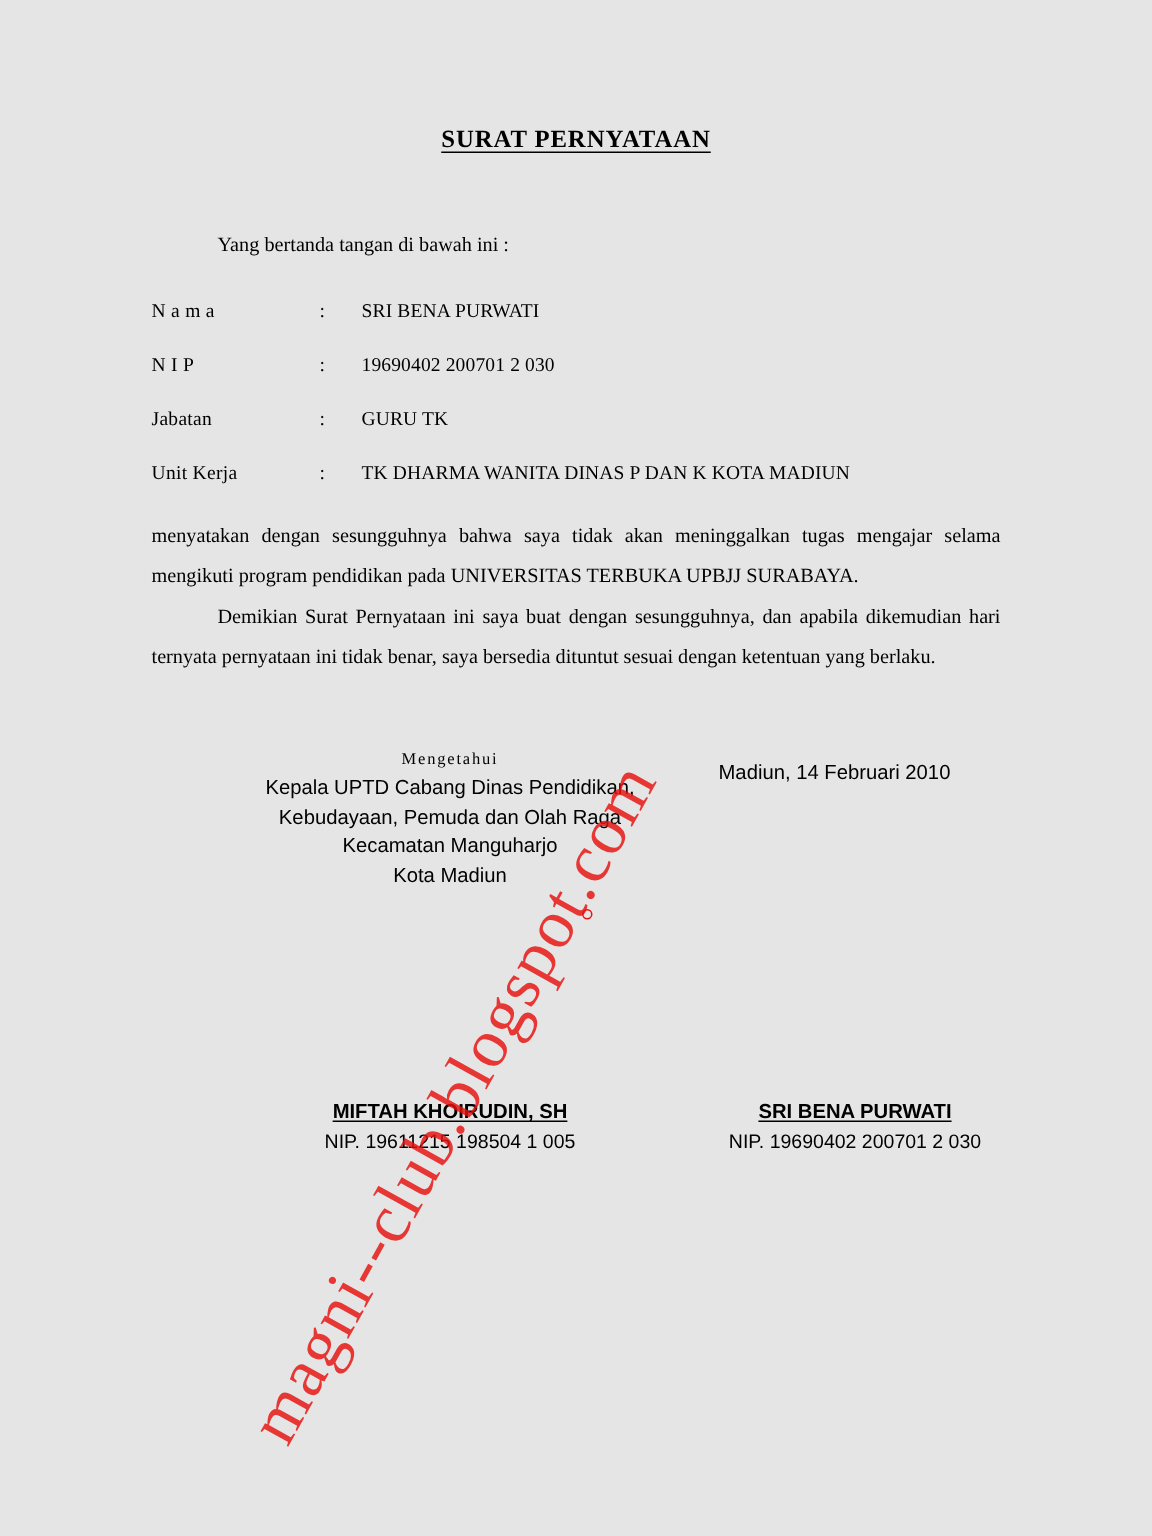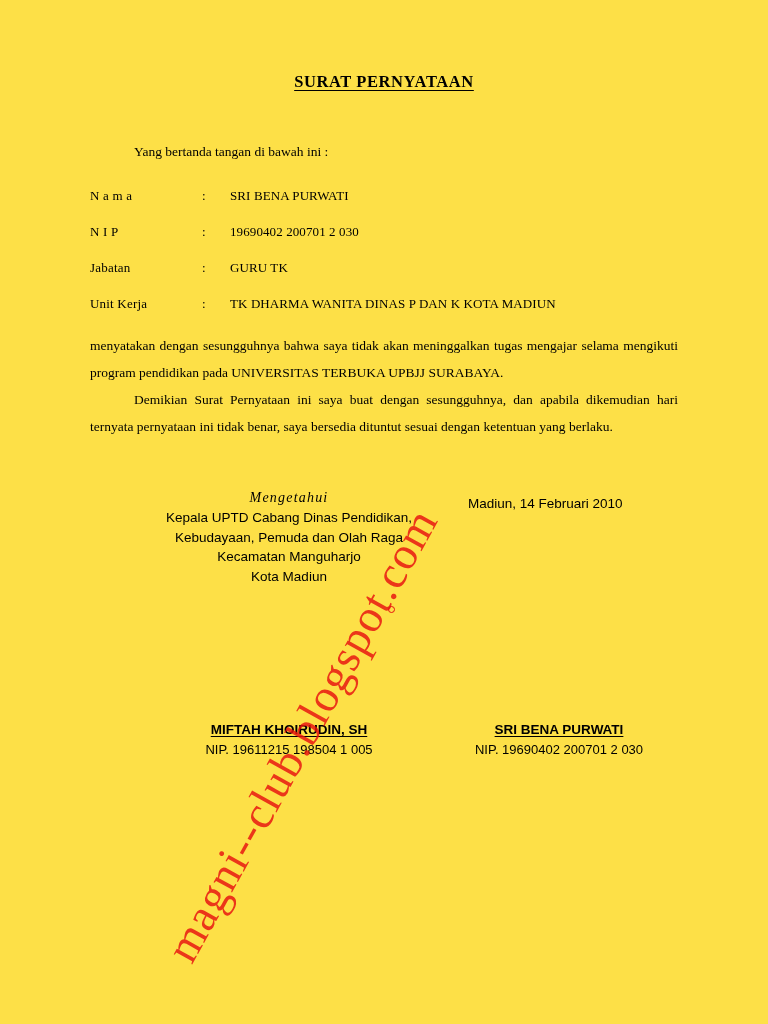--- a/index.html
+++ b/index.html
@@ -13,22 +13,22 @@
     height: 1024px;
     font-family: "Liberation Serif", serif;
     color: #000000;
     position: relative;
     overflow: hidden;
   }
   .page {
     position: relative;
     width: 768px;
     height: 1024px;
-    background: #fde047;
-    padding: 4px;
+    background: #e5e5e5;
+    padding: 15px;
     overflow: hidden;
   }
   .doc-title {
     text-align: center;
     font-weight: bold;
     font-size: 16.5px;
     letter-spacing: 0.6px;
     text-decoration: underline;
     text-underline-offset: 3px;
     margin: 68px 0 0 0;
@@ -82,22 +82,21 @@
     top: 0;
     width: 270px;
     text-align: center;
     font-size: 13.5px;
     line-height: 1.45;
     font-family: "Liberation Sans", sans-serif;
   }
   .sign-left .know {
     font-family: "Liberation Serif", serif;
     letter-spacing: 1.2px;
-    font-size: 14px;
-    font-style: italic;
+    font-size: 11px;
   }
   .sign-right {
     position: absolute;
     left: 430px;
     top: 0;
     width: 250px;
     font-size: 13.5px;
     line-height: 2.3;
     font-family: "Liberation Sans", sans-serif;
   }

